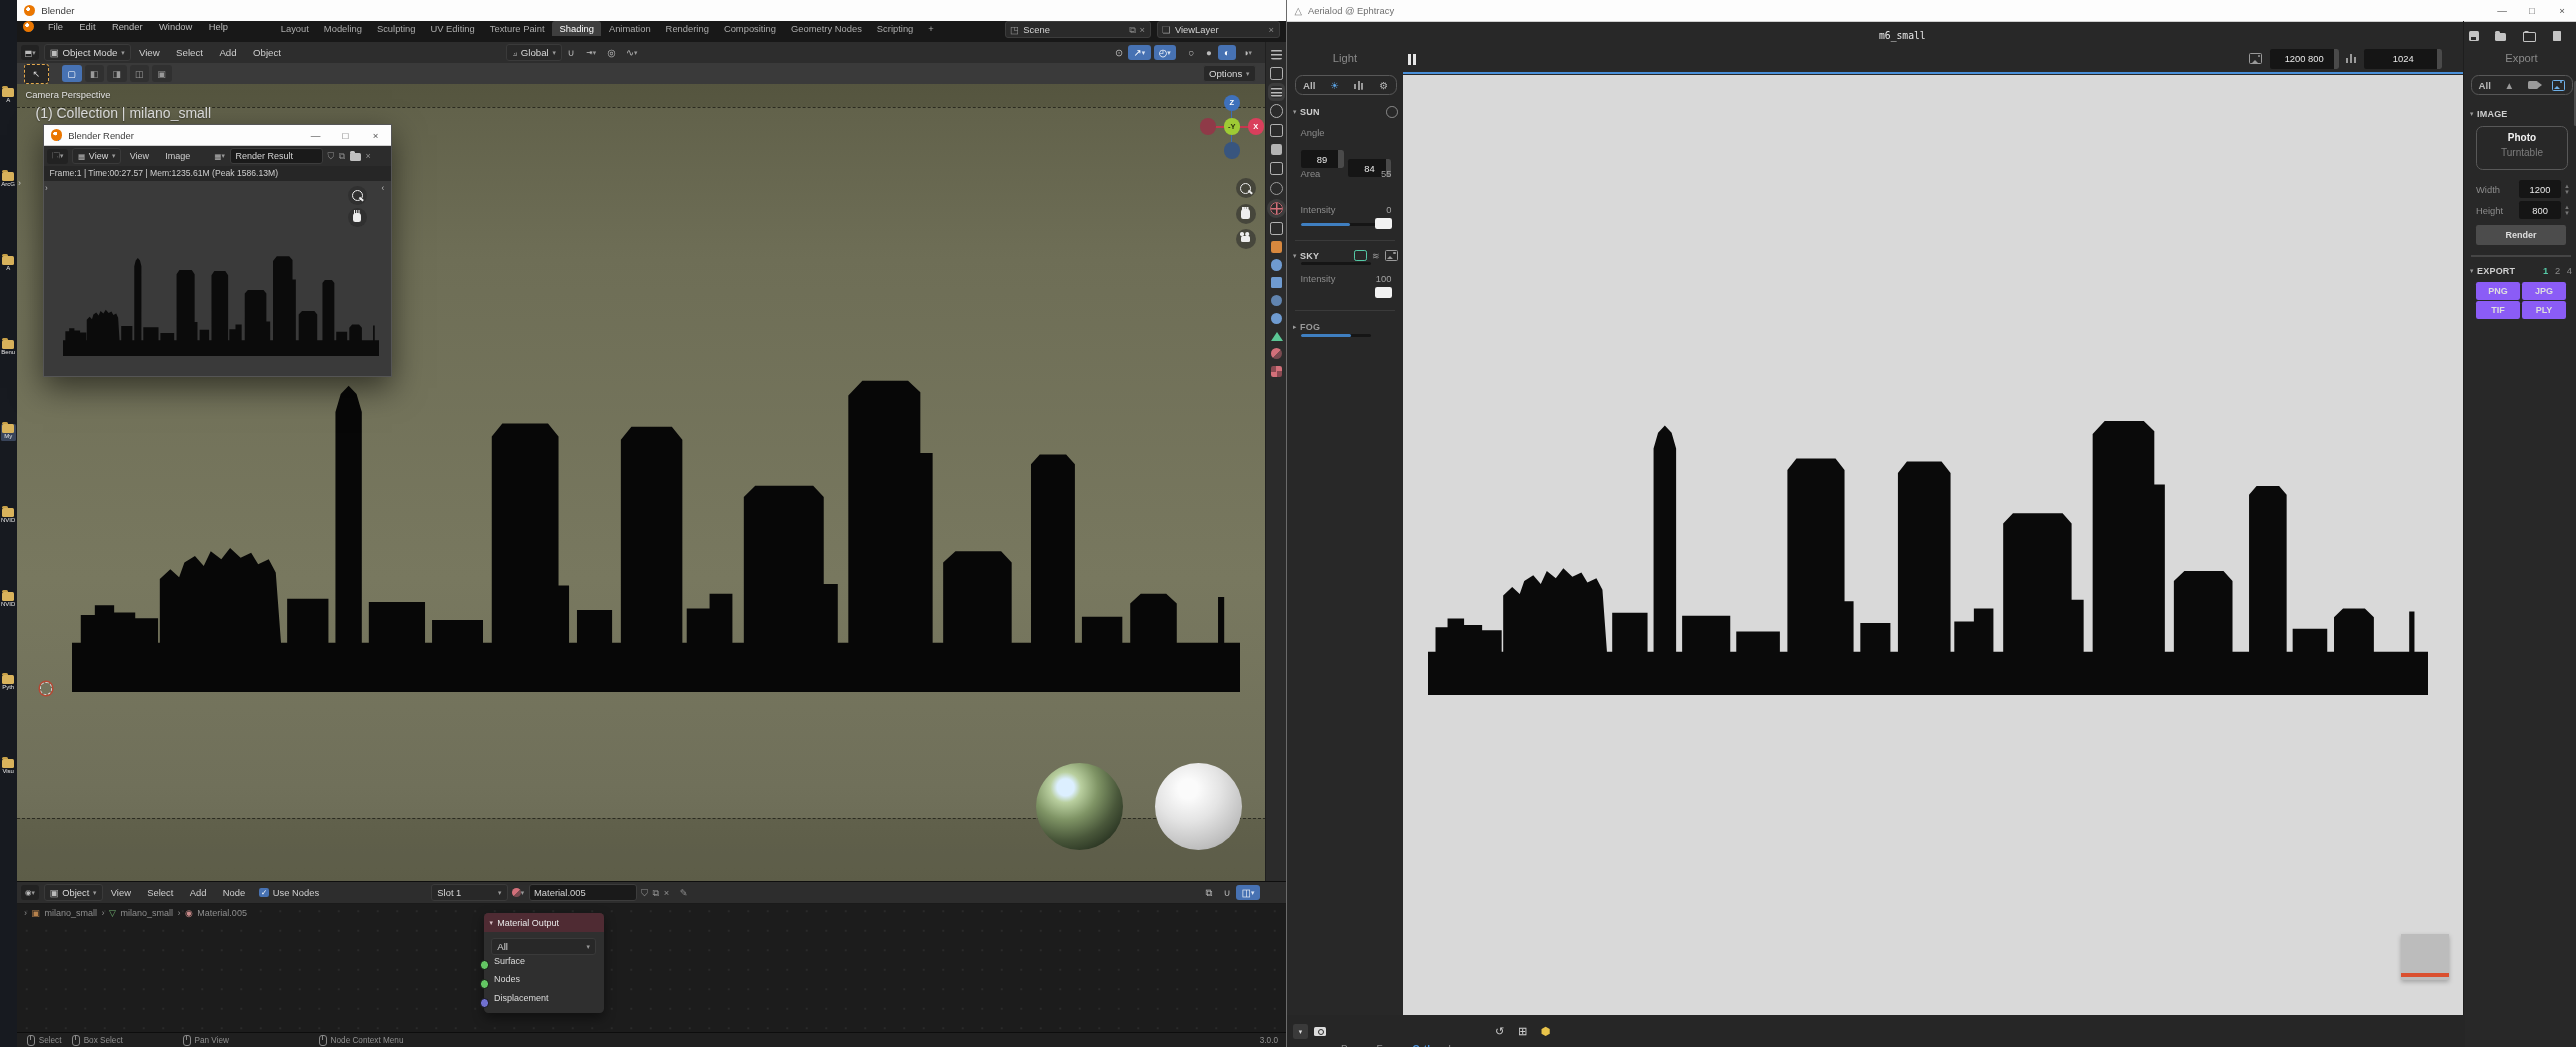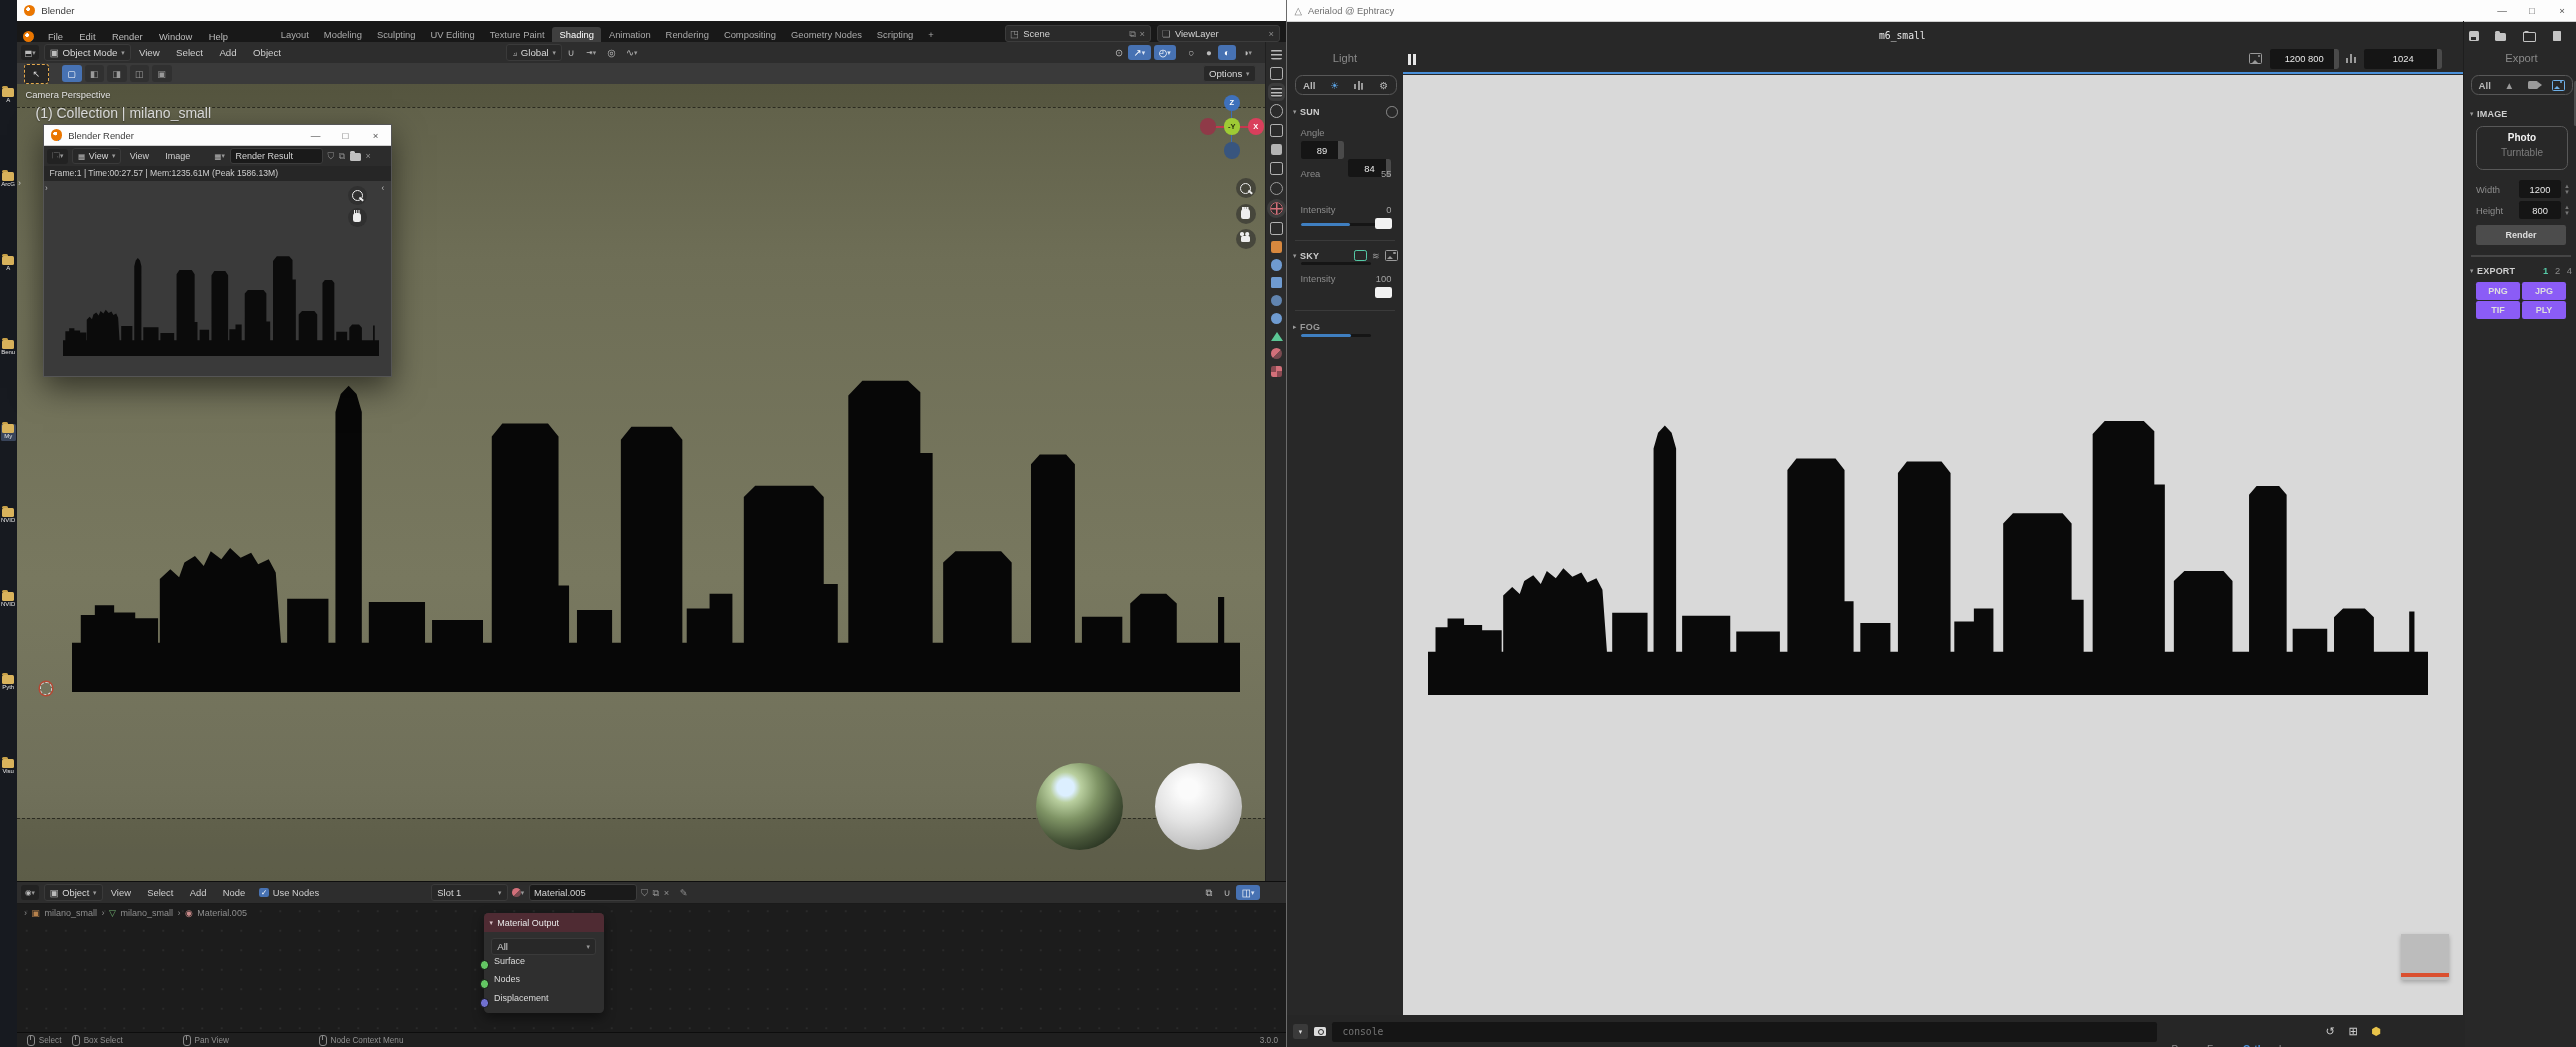--- a/index.html
+++ b/index.html
@@ -16,21 +16,21 @@
   .dfold .flab{color:#e4e4e4;font-size:6px;line-height:7.5px;overflow:hidden;white-space:nowrap;}
   .dfold.sel{background:rgba(120,150,200,.35);border-radius:1.5px;}
 
   
   .titlebar{height:21px;background:#fdfdfd;color:#333;display:flex;align-items:center;border-bottom:0.7px solid #cfcfcf;}
   .winbtns{margin-left:auto;display:flex;}
   .winbtn{width:30px;text-align:center;color:#555;font-size:9.7px;line-height:21px;}
 
   
   #blender{left:16.5px;top:0;width:1269px;height:1048px;background:#1d1d1d;}
-  #bl-menubar{left:0;top:21px;width:1269px;height:21px;background:#181818;display:flex;align-items:flex-end;color:#bdbdbd;font-size:9.4px;}
+  #bl-menubar{left:0;top:21px;width:1269px;height:21px;background:#181818;display:flex;align-items:flex-start;color:#bdbdbd;font-size:9.4px;}
   .menu-item{padding:0 8.2px;}
   .wstab{padding:2.2px 7.5px;border-radius:3px 3px 0 0;color:#ababab;}
   .wstab.active{background:#3f3f3f;color:#fff;}
   .blend-logo{width:11.2px;height:11.2px;border-radius:50%;background:radial-gradient(circle at 38% 38%,#fff 0 18%,#ea7600 20% 74%,#265787 76%);margin:0 6px 0 7.5px;}
   .idbox{background:#2a2a2a;border:0.7px solid #3c3c3c;border-radius:3px;height:15px;display:flex;align-items:center;padding:0 4.5px;color:#d4d4d4;}
   .hdr{background:#2d2d2d;border-bottom:0.7px solid #191919;color:#cfcfcf;}
   .dd{background:#282828;border:0.7px solid #3a3a3a;border-radius:3px;height:15px;display:flex;align-items:center;gap:3.7px;padding:0 5.2px;color:#d9d9d9;}
   .caret{font-size:6.7px;color:#9a9a9a;}
   .icobox{width:18px;height:15px;border-radius:3px;display:flex;align-items:center;justify-content:center;color:#bbb;font-size:9.7px;}
   .icobox.blue{background:#4772b3;color:#fff;}
@@ -582,21 +582,21 @@
         <div class="ic-bars"></div>
         <span>⚙</span>
       </div>
 
       <div class="ab fx" style="left:6px;top:85px;width:105px">
         <span class="caret">▾</span>
         <span class="a-sec" style="margin-left:3.7px">SUN</span>
         <div style="margin-left:auto;width:9.7px;height:9.7px;border:1.1px solid #8a8a8a;border-radius:50%"></div>
       </div>
       <div class="ab a-lab" style="left:13.5px;top:106px">Angle</div>
-      <div class="a-field ab" style="left:13.5px;top:120px;width:43px;height:18px">
+      <div class="a-field ab" style="left:13.5px;top:129px;width:43px;height:18px">
         <span>89</span>
         <div class="dragpad"></div>
       </div>
       <div class="a-field ab" style="left:61px;top:120px;width:43px;height:18px">
         <span>84</span>
         <div class="dragpad"></div>
       </div>
       <div class="ab fx" style="left:13.5px;top:147px;width:91px">
         <span class="a-lab">Area</span>
         <span class="a-val" style="margin-left:auto">55</span>
@@ -706,21 +706,20 @@
       <div class="a-btn ab" style="left:58px;top:261px;width:44px;height:18px">JPG</div>
       <div class="a-btn ab" style="left:12px;top:280px;width:44px;height:18px">TIF</div>
       <div class="a-btn ab" style="left:58px;top:280px;width:44px;height:18px">PLY</div>
     </div>
 
     <div id="a-bottom" class="ab">
       <div style="width:15px;height:15px;background:#3a3a3a;border-radius:2.2px;margin-left:6px;color:#ddd;font-size:6.7px;display:flex;align-items:center;justify-content:center">
           <span>▾</span>
         </div>
       <div class="ic-cam" style="margin-left:6px"></div>
-      <input class="console" style="width: 812px; height: 18px; margin-left: 6px;" placeholder="console">
       <span class="a-viewword">Pers</span>
       <span class="a-viewword">Free</span>
       <span class="a-viewword on">Orth</span>
       <span class="a-viewword">Iso</span>
       <span class="a-viewword" style="color:#b5b5b5;font-size:9px">0</span>
       <span class="mini-ic">↺</span>
       <span class="mini-ic">⊞</span>
       <span class="mini-ic" style="color:#e8c34a">⬢</span>
     </div>
   </div>

